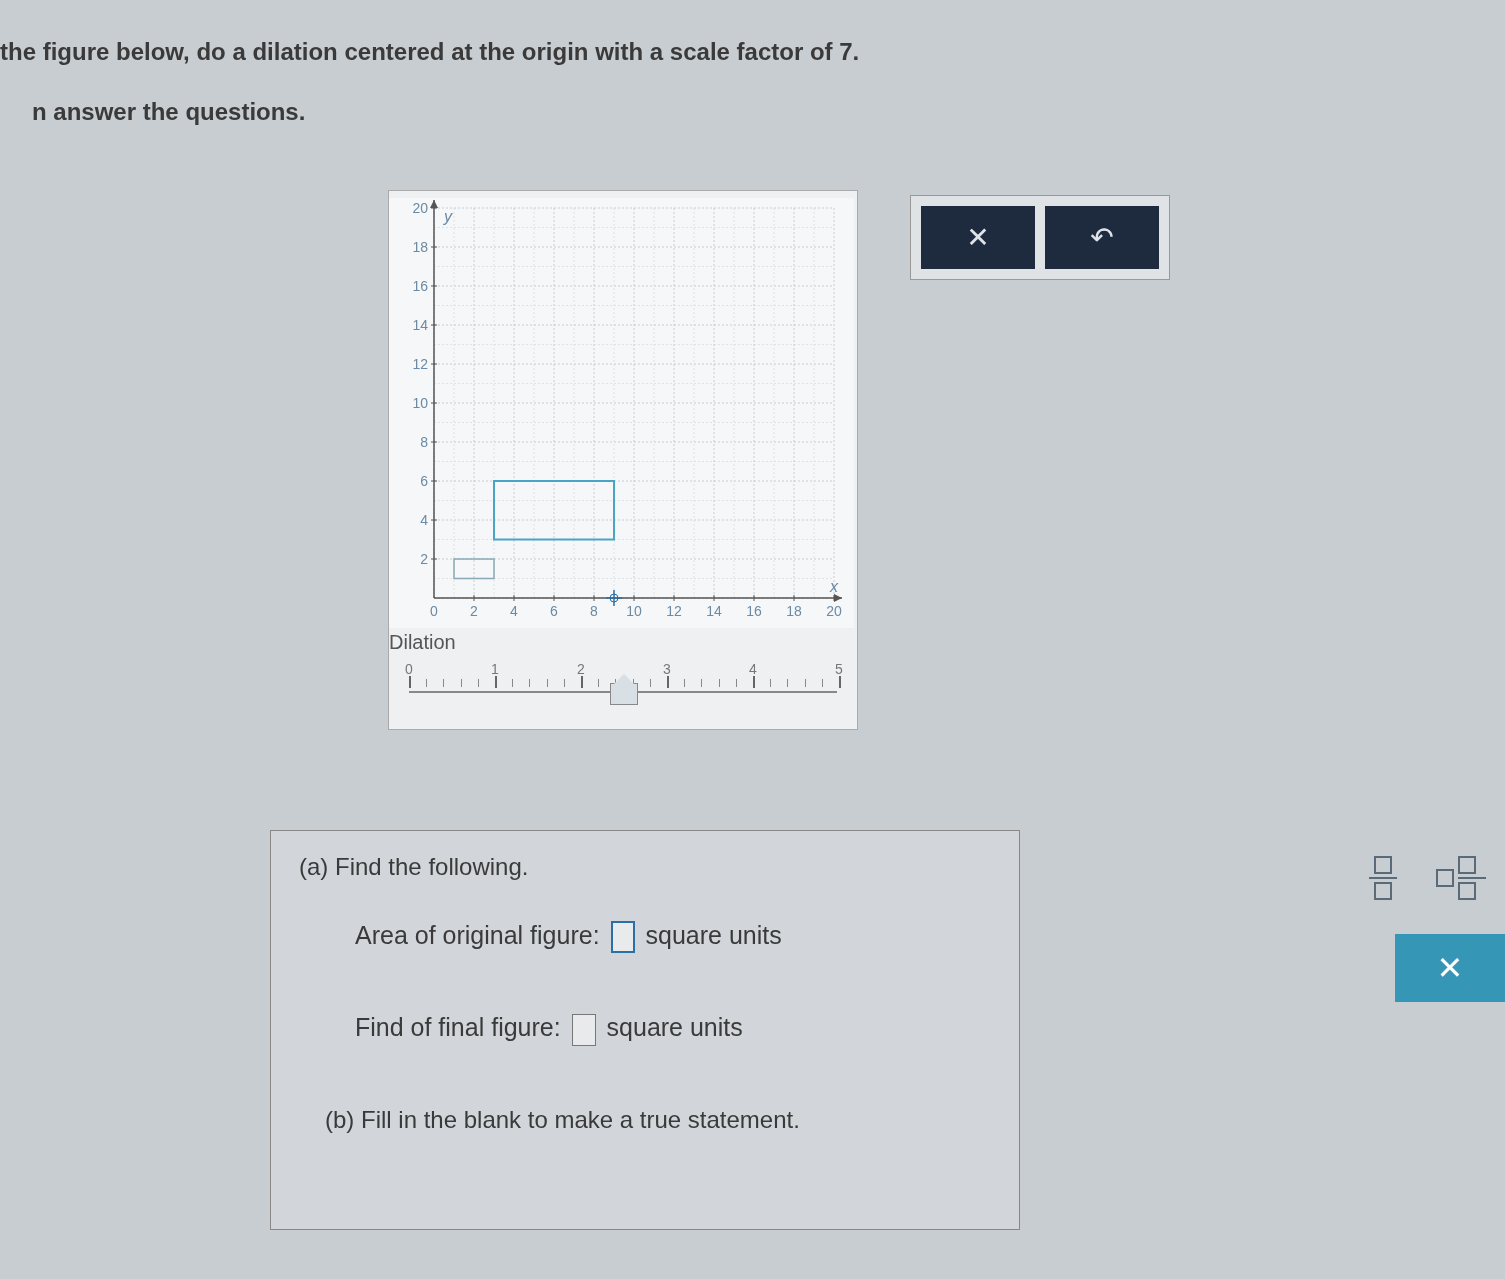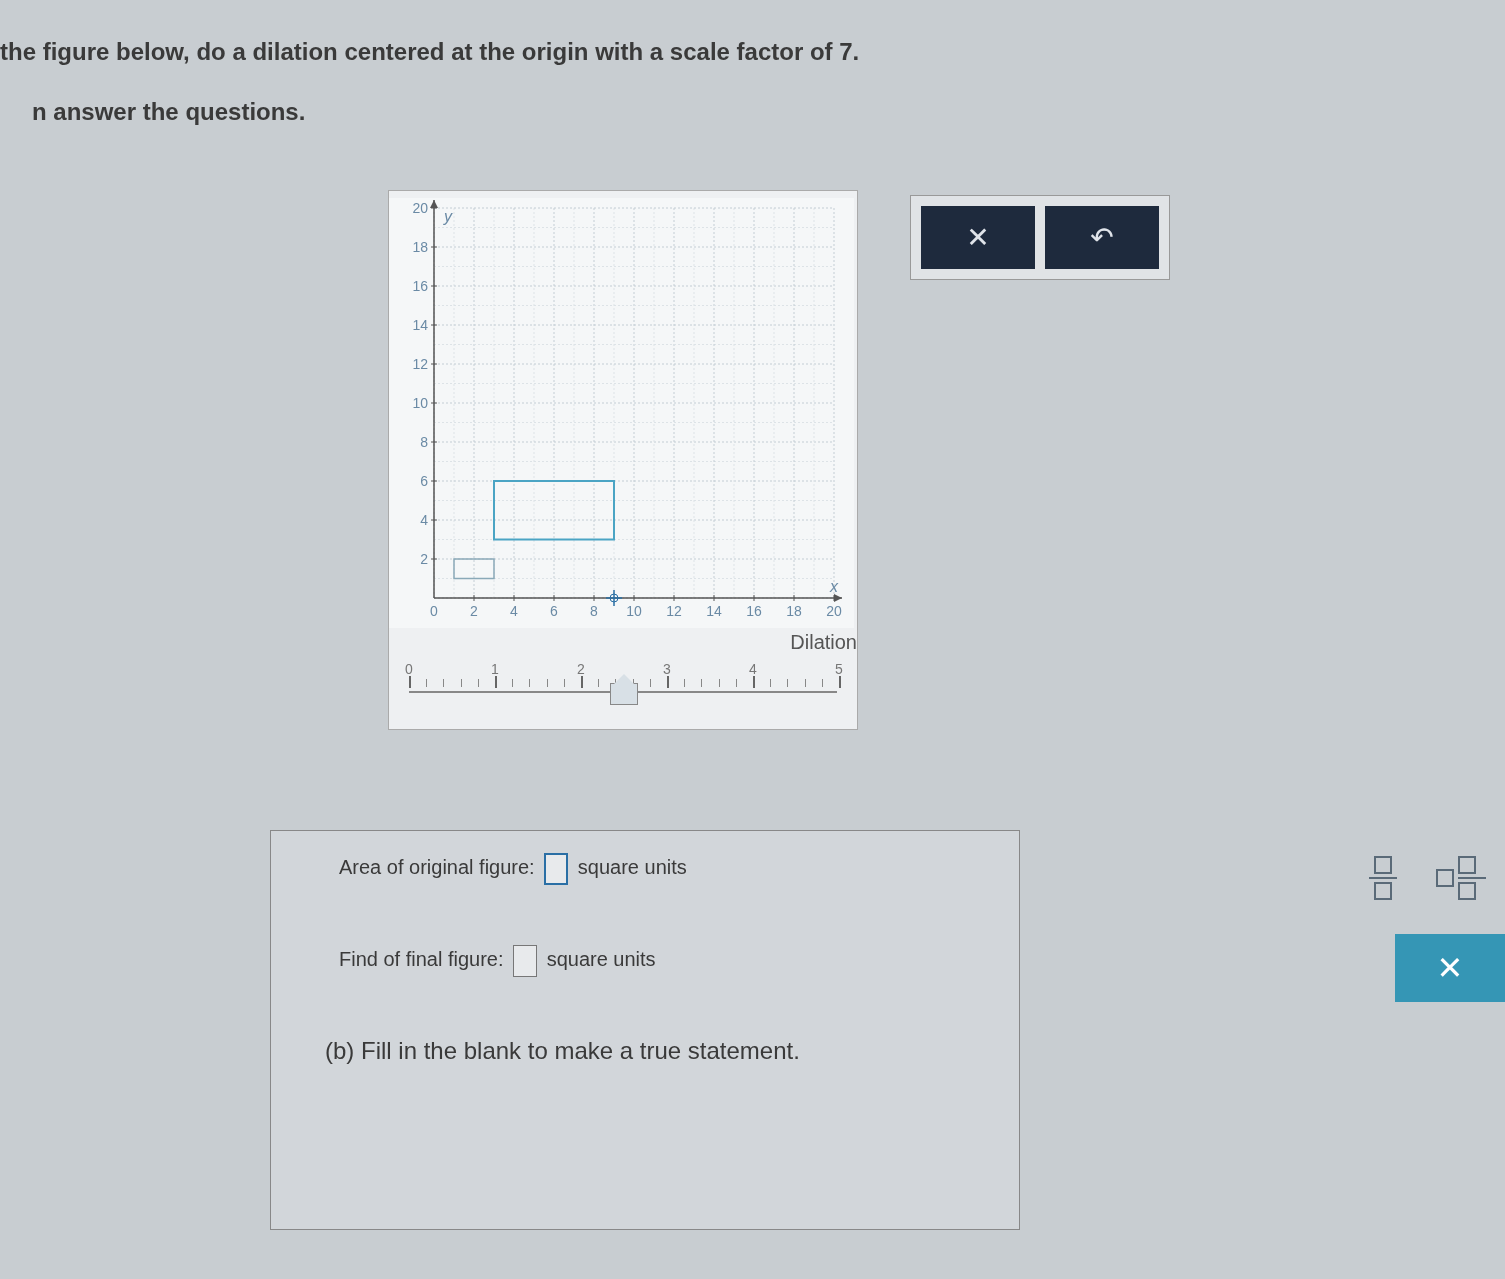--- a/index.html
+++ b/index.html
@@ -44,21 +44,21 @@
     width: 465px;
     height: 430px;
     background: #f5f7f8;
   }
   .grid-area svg { width: 100%; height: 100%; }
   .dilation-label {
     position: absolute;
     top: 440px;
     left: 0;
     width: 100%;
-    text-align: right;
+    text-align: left;
     color: #555;
     font-size: 20px;
   }
   .slider-area {
     position: absolute;
     top: 470px;
     left: 20px;
     right: 20px;
     height: 60px;
   }
@@ -138,21 +138,21 @@
     top: 830px;
     left: 270px;
     width: 750px;
     height: 400px;
     border: 1px solid #888;
     background: #d2d6da;
     padding: 22px 28px;
     color: #3a3a3a;
   }
   .q-line-a { font-size: 24px; margin-bottom: 40px; }
-  .q-line-area { font-size: 20px; margin-left: 40px; margin-bottom: 60px; }
+  .q-line-area { font-size: 25px; margin-left: 56px; margin-bottom: 60px; }
   .q-line-b { font-size: 24px; margin-left: 26px; }
   .blank-input {
     display: inline-block;
     width: 24px;
     height: 32px;
     border: 1px solid #777;
     vertical-align: middle;
     background: #e8eaec;
     margin: 0 4px;
   }
@@ -376,20 +376,21 @@
 <div class="tool-palette">
   <button class="tool-btn">
     <span>✕</span>
   </button>
   <button class="tool-btn">
     <span>↶</span>
   </button>
 </div>
 
 <div class="question-box">
+  <div class="q-line-a">(a)  Find the following.</div>
   <div class="q-line-area">
     <span>Area of original figure:</span>
     <span class="blank-input active"></span>
     <span>square units</span>
   </div>
   <div class="q-line-area">
     <span>Find of final figure:</span>
     <span class="blank-input"></span>
     <span>square units</span>
   </div>

